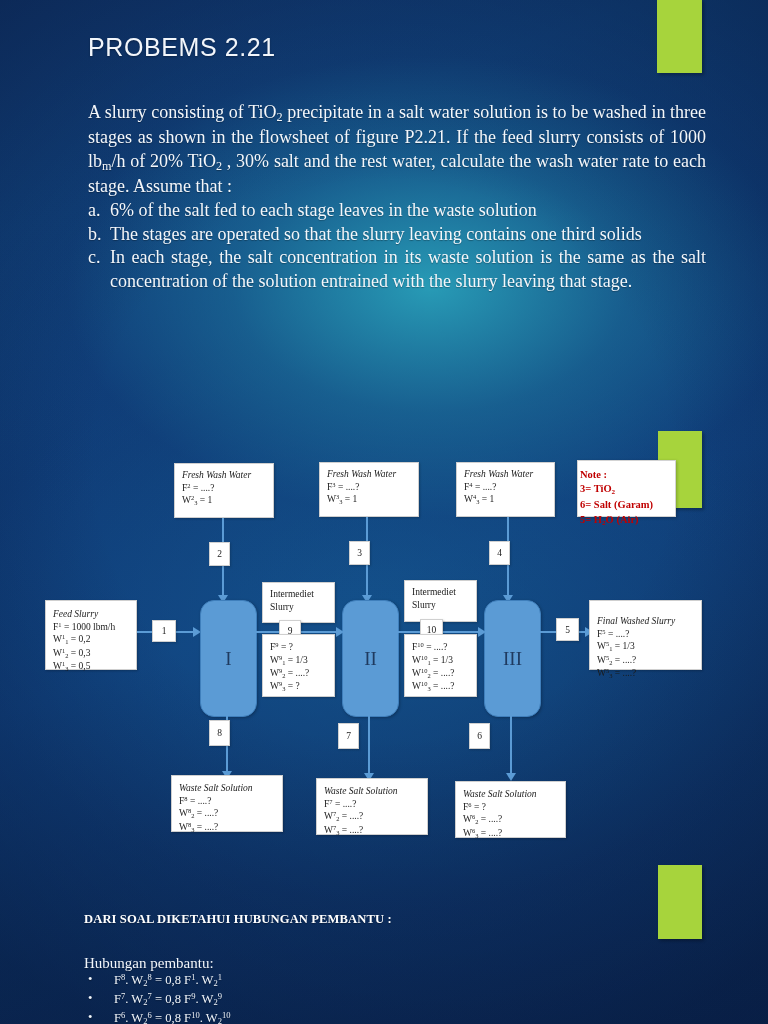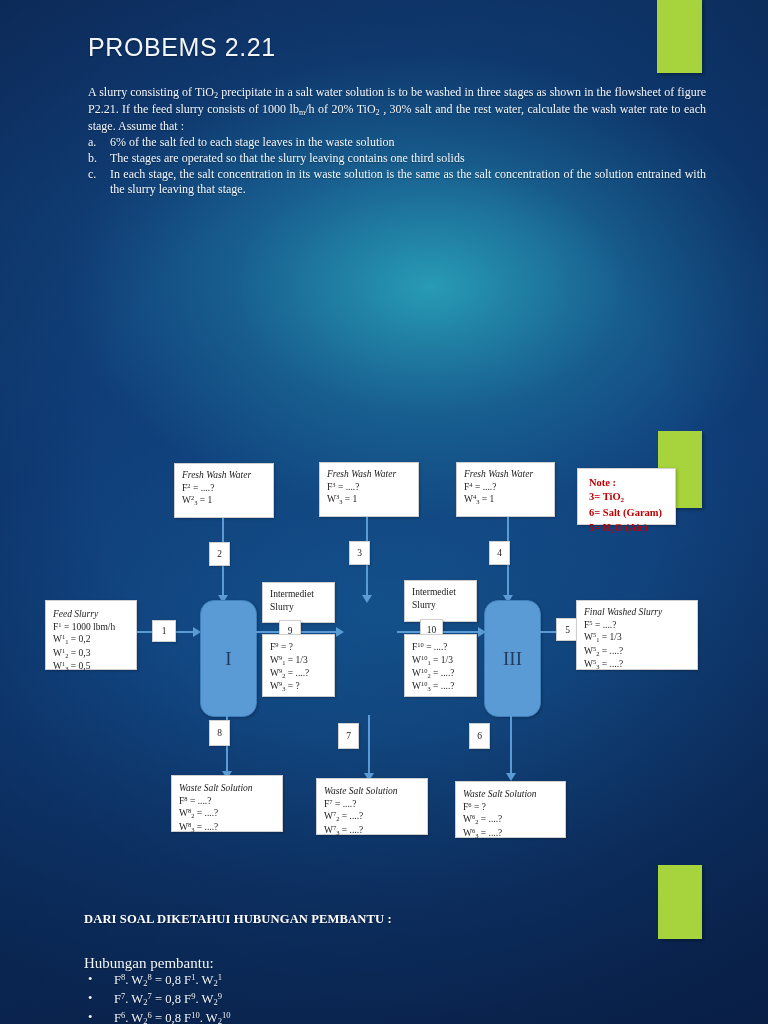--- a/index.html
+++ b/index.html
@@ -29,22 +29,22 @@
   #accent-3{left:658px;top:865px;width:44px;height:74px;}
 
   .title{
     position:absolute;left:88px;top:33px;
     font-family:"Liberation Sans", sans-serif;
     font-size:25px;letter-spacing:.6px;color:#f2f6fb;font-weight:400;
     text-shadow:0 1px 2px rgba(0,0,0,.30);
   }
 
   .body-text{
-    position:absolute;left:88px;top:85px;width:618px;
-    color:#f4f7fb;font-size:12px;line-height:1.30;
+    position:absolute;left:88px;top:101px;width:618px;
+    color:#f4f7fb;font-size:18px;line-height:1.30;
     text-align:justify;
     text-shadow:0 1px 1px rgba(0,0,0,.30);
   }
   .body-text p{margin:0 0 1px 0;}
   .li{display:flex;margin:0;}
   .li .mk{width:22px;flex:0 0 22px;}
   .li .tx{flex:1;}
   sub{font-size:.68em;vertical-align:-0.28em;}
   sup{font-size:.68em;vertical-align:0.45em;}
 
@@ -71,21 +71,21 @@
     box-shadow:1px 1px 2px rgba(0,0,0,.18);
   }
   .arrow-v{position:absolute;width:2px;background:#5b9bd5;}
   .arrow-h{position:absolute;height:2px;background:#5b9bd5;}
   .head-d{position:absolute;width:0;height:0;border-left:5px solid transparent;border-right:5px solid transparent;border-top:8px solid #5b9bd5;}
   .head-r{position:absolute;width:0;height:0;border-top:5px solid transparent;border-bottom:5px solid transparent;border-left:8px solid #5b9bd5;}
   .note{
     position:absolute;background:#fff;border:1px solid #d3d3d3;
     box-shadow:1px 1px 3px rgba(0,0,0,.25);
     color:#c00000;font-weight:bold;font-size:10.5px;line-height:1.38;
-    padding:7px 11px;box-sizing:border-box;margin-top:8px;
+    padding:7px 2px;box-sizing:border-box;
   }
 
   .bottom-head{
     position:absolute;left:84px;top:912px;
     color:#ffffff;font-weight:bold;font-size:12.6px;letter-spacing:.1px;
     text-shadow:0 1px 1px rgba(0,0,0,.3);
   }
   .bottom-sub{
     position:absolute;left:84px;top:955px;color:#f2f6fb;font-size:15px;
     text-shadow:0 1px 1px rgba(0,0,0,.3);
@@ -169,20 +169,23 @@
       <div><span>W</span><sup>1</sup><sub>1</sub><span> = 0,2</span></div>
       <div><span>W</span><sup>1</sup><sub>2</sub><span> = 0,3</span></div>
       <div><span>W</span><sup>1</sup><sub>3</sub><span> = 0,5</span></div>
     </div>
     <div class="arrow-h" style="left:137px;top:201px;width:60px;"></div>
     <div class="head-r" style="left:193px;top:197px;"></div>
     <div class="lbl" style="left:152px;top:190px;width:22px;height:20px;">1</div>
 
     <div class="stage" style="left:200px;top:170px;width:55px;height:115px;">
         <span>I</span>
+      </div>
+    <div class="stage" style="left:342px;top:170px;width:55px;height:115px;">
+        <span>II</span>
       </div>
     <div class="stage" style="left:484px;top:170px;width:55px;height:115px;">
         <span>III</span>
       </div>
 
     <div class="wbox" style="left:262px;top:152px;width:73px;height:41px;padding-top:5px;">
       <div>Intermediet</div>
       <div>Slurry</div>
     </div>
     <div class="arrow-h" style="left:255px;top:201px;width:85px;"></div>
@@ -205,21 +208,21 @@
     <div class="wbox" style="left:404px;top:204px;width:73px;height:63px;padding-top:6px;">
       <div><span>F</span><sup>10</sup><span>   = ....?</span></div>
       <div><span>W</span><sup>10</sup><sub>1</sub><span> = 1/3</span></div>
       <div><span>W</span><sup>10</sup><sub>2</sub><span> = ....?</span></div>
       <div><span>W</span><sup>10</sup><sub>3</sub><span> = ....?</span></div>
     </div>
 
     <div class="arrow-h" style="left:539px;top:201px;width:50px;"></div>
     <div class="head-r" style="left:585px;top:197px;"></div>
     <div class="lbl" style="left:556px;top:188px;width:21px;height:21px;">5</div>
-    <div class="wbox" style="left:576px;top:170px;width:122px;height:70px;padding-top:5px;">
+    <div class="wbox" style="left:589px;top:170px;width:113px;height:70px;padding-top:14px;">
       <div class="hd">Final Washed Slurry</div>
       <div><span>F</span><sup>5</sup><span>   = ....?</span></div>
       <div><span>W</span><sup>5</sup><sub>1</sub><span> = 1/3</span></div>
       <div><span>W</span><sup>5</sup><sub>2</sub><span> = ....?</span></div>
       <div><span>W</span><sup>5</sup><sub>3</sub><span> = ....?</span></div>
     </div>
 
     <div class="arrow-v" style="left:226px;top:285px;height:60px;"></div>
     <div class="head-d" style="left:222px;top:341px;"></div>
     <div class="lbl" style="left:209px;top:290px;width:19px;height:24px;">8</div>

